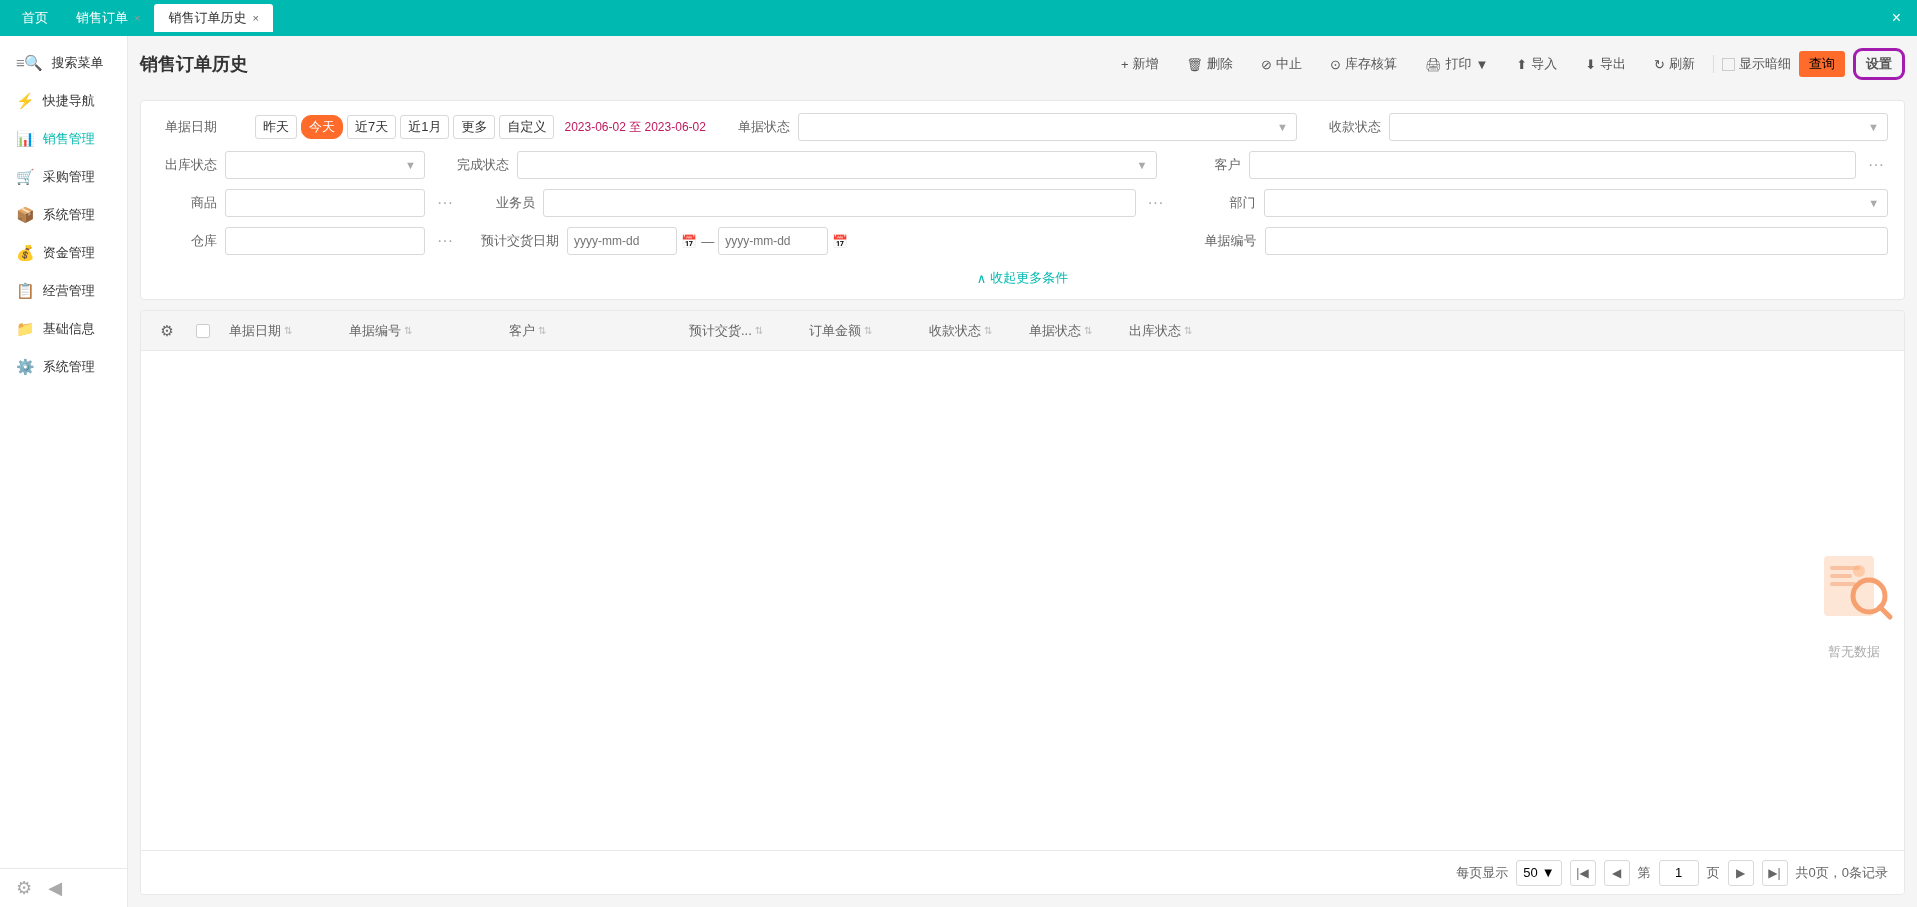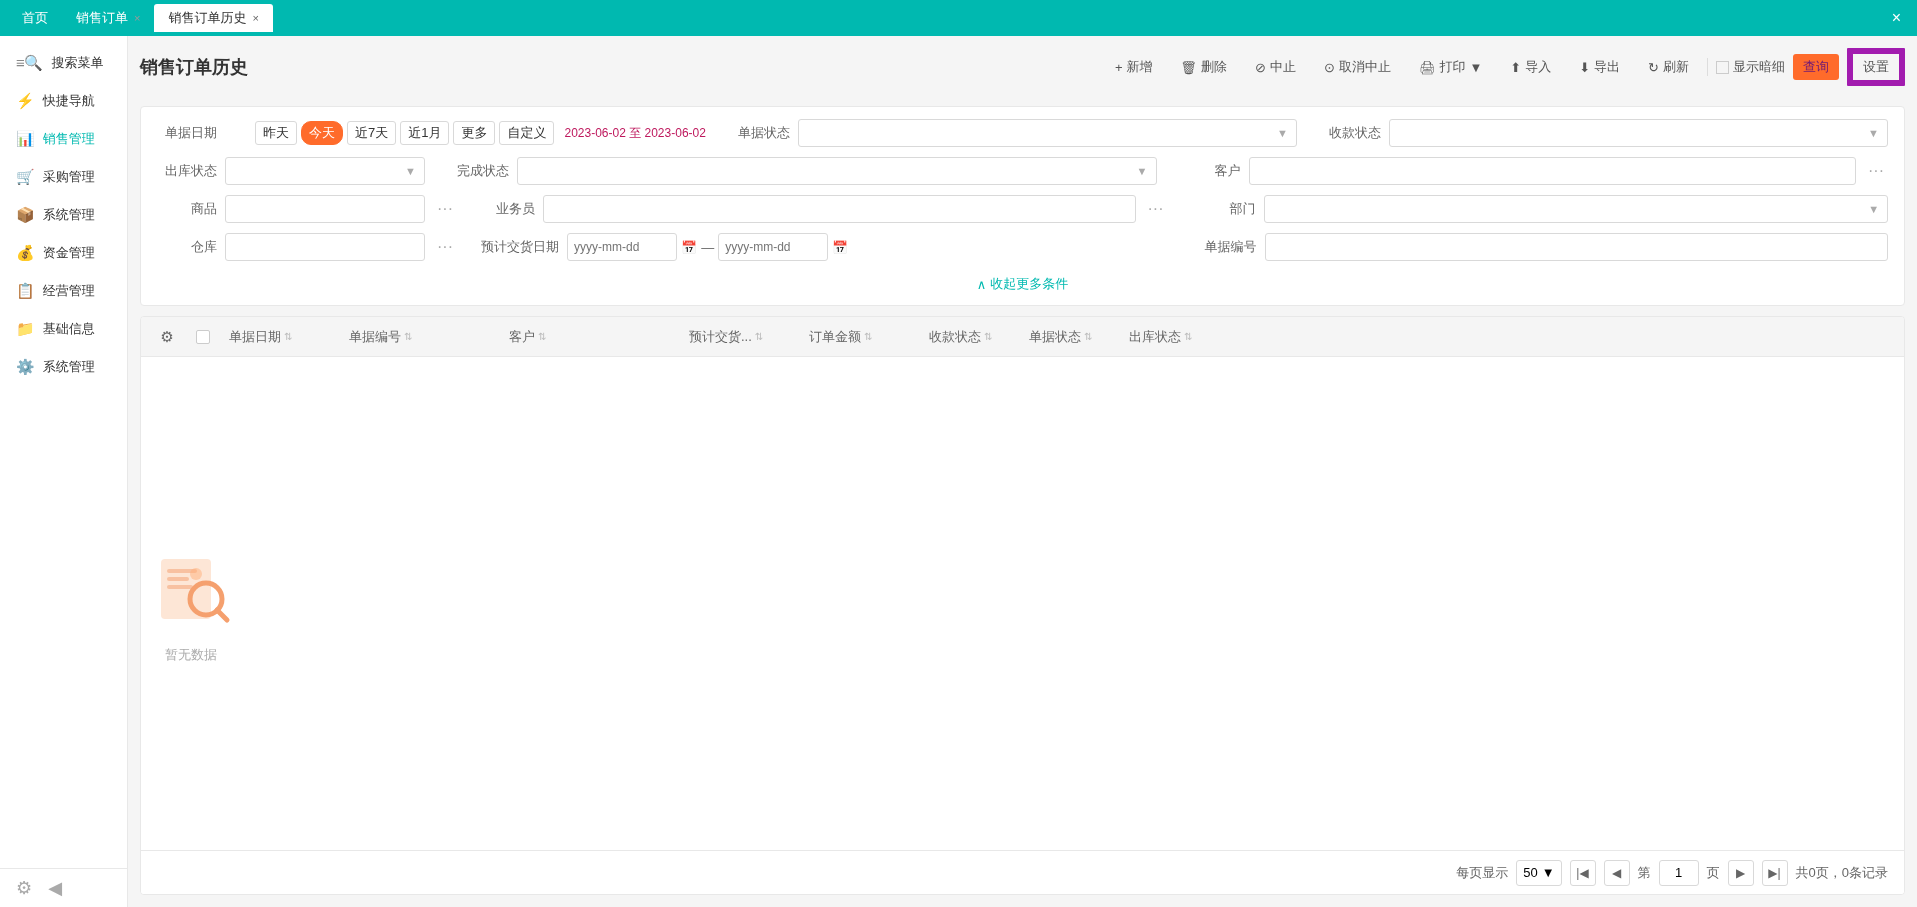--- a/index.html
+++ b/index.html
@@ -116,21 +116,21 @@
       padding: 4px 10px;
       border: none;
       background: transparent;
       cursor: pointer;
       color: #555;
       font-size: 13px;
       border-radius: 3px;
     }
     .toolbar-btn.primary {
       background: #ff6b2b;
-      color: #701a75;
+      color: #000000;
     }
     .toolbar-divider { width: 1px; height: 18px; background: #ddd; }
     .display-cols-label { display: flex; align-items: center; gap: 4px; color: #555; font-size: 13px; cursor: pointer; }
     .display-cols-checkbox { width: 13px; height: 13px; border: 1px solid #ccc; display: inline-block; }
 
     
     .filter-panel {
       background: #fff;
       border-radius: 4px;
       padding: 12px 16px;
@@ -289,21 +289,21 @@
     .th-amount { width: 120px; }
     .th-payment { width: 100px; }
     .th-status { width: 100px; }
     .th-warehouse { width: 100px; }
     .th-action { flex: 1; text-align: right; justify-content: flex-end; }
 
     .table-body {
       flex: 1;
       display: flex;
       flex-direction: column;
-      align-items: flex-start;
+      align-items: flex-end;
       justify-content: center;
     }
 
     .empty-state {
       display: flex;
       flex-direction: column;
       align-items: center;
       gap: 12px;
     }
     .empty-icon {
@@ -443,21 +443,21 @@
         <button class="toolbar-btn">
           <span>🗑</span>
           <span>删除</span>
         </button>
         <button class="toolbar-btn">
           <span>⊘</span>
           <span>中止</span>
         </button>
         <button class="toolbar-btn">
           <span>⊙</span>
-          <span>取消中止</span>
+          <span>库存核算</span>
         </button>
         <button class="toolbar-btn">
           <span>🖨</span>
           <span>打印</span>
           <span>▼</span>
         </button>
         <button class="toolbar-btn">
           <span>⬆</span>
           <span>导入</span>
         </button>
@@ -470,21 +470,21 @@
           <span>刷新</span>
         </button>
         <div class="toolbar-divider"></div>
         <label class="display-cols-label">
           <span class="display-cols-checkbox"></span>
           <span>显示暗细</span>
         </label>
         <button class="toolbar-btn primary">
           <span>查询</span>
         </button>
-        <button class="toolbar-btn" style="border:6px solid #a21caf; border-radius:1px;">
+        <button class="toolbar-btn" style="border:3px solid #a21caf; border-radius:9px;font-weight:bold;">
           <span>设置</span>
         </button>
       </div>
     </div>
 
     <div class="filter-panel">
 
       <div class="filter-row">
         <div class="filter-group" style="flex:0 0 auto; gap:6px; align-items:center; margin-right:24px;">
           <span class="filter-label">单据日期</span>

